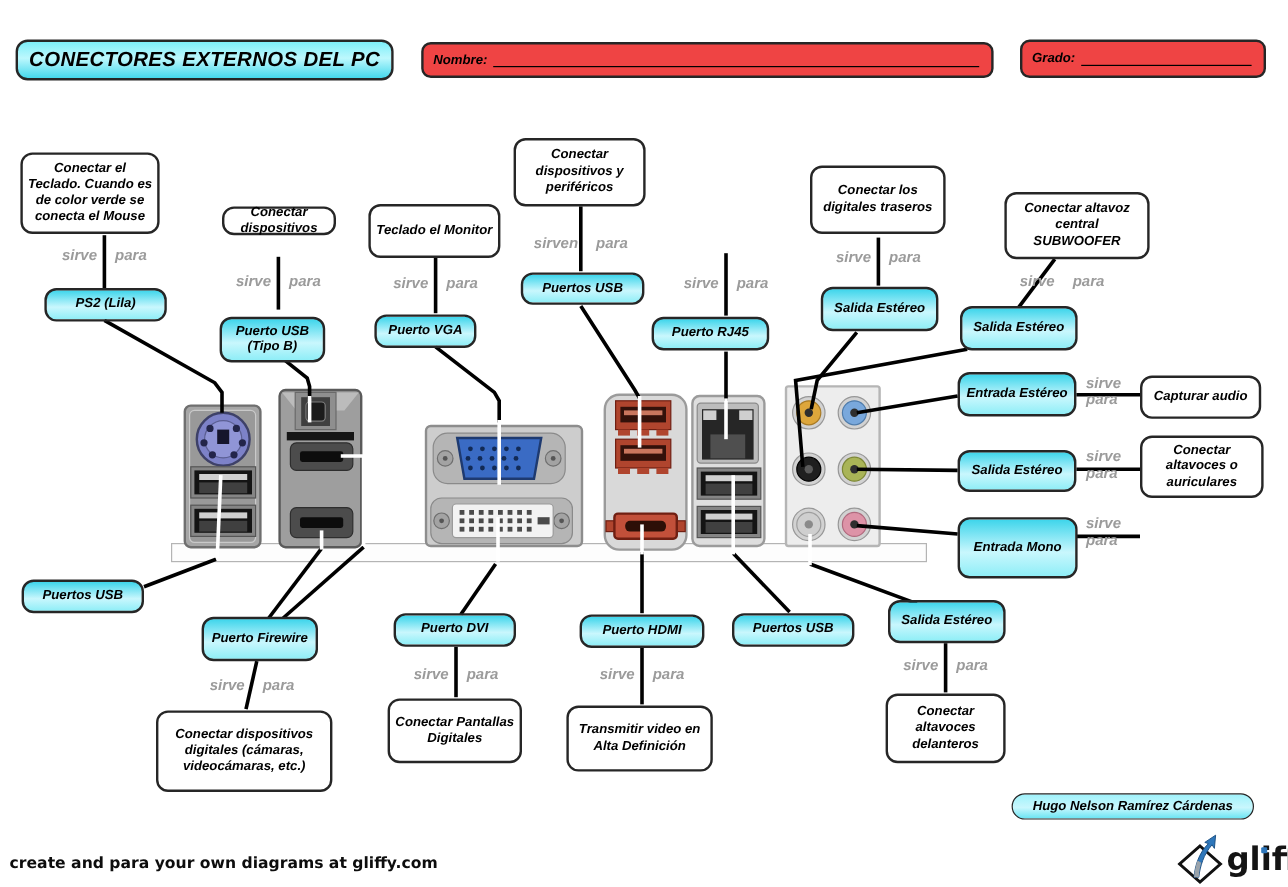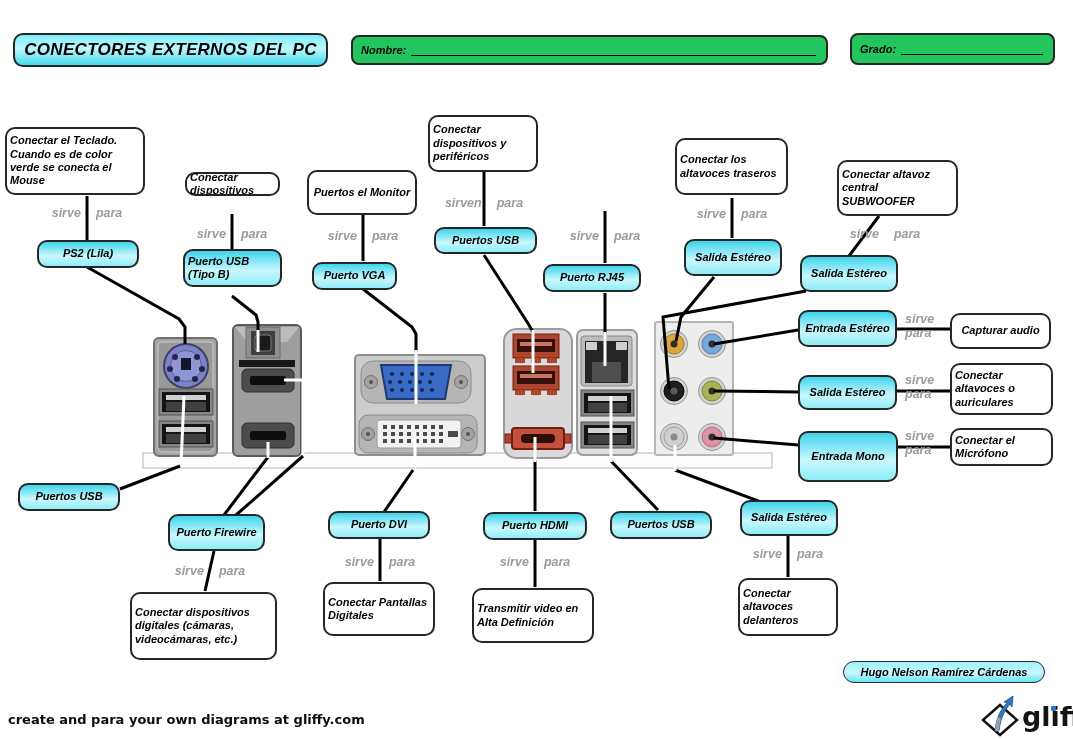--- a/index.html
+++ b/index.html
@@ -1,28 +1,28 @@
 <!DOCTYPE html>
 <html><head>
 <meta charset="utf-8">
 <style>
   html,body{margin:0;padding:0;background:#fff;}
   #canvas{position:relative;width:1073px;height:739px;background:#fff;overflow:hidden;
           font-family:"Liberation Sans",sans-serif;}
   .lines{position:absolute;left:0;top:0;z-index:1;}
   .note,.port{position:absolute;z-index:3;display:flex;align-items:center;justify-content:center;
-        text-align:left;font:italic bold 11px/1.22 "Liberation Sans",sans-serif;color:#000;
+        text-align:center;font:italic bold 11px/1.22 "Liberation Sans",sans-serif;color:#000;
         border:2px solid #262626;border-radius:10px;padding:4px 3px;box-sizing:border-box;}
   .note{background:#fff;}
   .port{background:linear-gradient(180deg,#3ed5eb 0%,#c9f7fd 58%,#8feef7 100%);}
   .sp{position:absolute;z-index:3;display:flex;justify-content:center;column-gap:15px;
       width:110px;font:italic bold 12.5px "Liberation Sans",sans-serif;color:#9b9b9b;}
   .spv{position:absolute;z-index:3;display:flex;flex-direction:column;line-height:15px;
       font:italic bold 12.5px "Liberation Sans",sans-serif;color:#9b9b9b;}
-  .hbox{position:absolute;z-index:3;display:flex;align-items:center;background:#22c55e;
+  .hbox{position:absolute;z-index:3;display:flex;align-items:center;background:#ef4444;
       border:2px solid #262626;border-radius:8px;box-sizing:border-box;padding:0 8px;
       font:italic bold 11px "Liberation Sans",sans-serif;color:#000;}
   .rule{flex:1;border-bottom:1.5px solid #000;height:11px;margin:0 2px 0 5px;}
   .title-box{position:absolute;z-index:3;display:flex;align-items:center;justify-content:center;
       background:linear-gradient(180deg,#7deef9 0%,#bdf8fd 45%,#45d8ec 100%);
       border:2px solid #262626;border-radius:10px;box-sizing:border-box;
       font:italic bold 17px "Liberation Sans",sans-serif;letter-spacing:.3px;color:#000;}
   .badge{position:absolute;z-index:3;display:flex;align-items:center;justify-content:center;
       background:linear-gradient(180deg,#9ff2fb 0%,#c9f7fd 55%,#6ae4f3 100%);
       border:1.5px solid #262626;border-radius:11px;box-sizing:border-box;
@@ -273,36 +273,35 @@
   <div class="title-box" style="left:13px;top:33px;width:315px;height:34px">CONECTORES EXTERNOS DEL PC</div>
   <div class="hbox" style="left:351px;top:35px;width:477px;height:30px">
     <span>Nombre:</span>
     <div class="rule"></div>
   </div>
   <div class="hbox" style="left:850px;top:33px;width:205px;height:32px">
     <span>Grado:</span>
     <div class="rule"></div>
   </div>
 
-  <div class="note" style="left:5px;top:127px;width:140px;height:68px">Conectar el Teclado. Cuando es de color verde se conecta el Mouse</div>
+  <div class="note" style="left:17px;top:127px;width:116px;height:68px">Conectar el Teclado. Cuando es de color verde se conecta el Mouse</div>
   <div class="note" style="left:185px;top:172px;width:95px;height:24px">Conectar dispositivos</div>
-  <div class="note" style="left:307px;top:170px;width:110px;height:45px">Puertos el Monitor</div>
+  <div class="note" style="left:307px;top:170px;width:110px;height:45px">Teclado el Monitor</div>
   <div class="note" style="left:428px;top:115px;width:110px;height:57px">Conectar dispositivos y periféricos</div>
-  <div class="note" style="left:675px;top:138px;width:113px;height:57px">Conectar los altavoces traseros</div>
+  <div class="note" style="left:675px;top:138px;width:113px;height:57px">Conectar los digitales traseros</div>
   <div class="note" style="left:837px;top:160px;width:121px;height:56px">Conectar altavoz central SUBWOOFER</div>
   <div class="note" style="left:950px;top:313px;width:101px;height:36px">Capturar audio</div>
   <div class="note" style="left:950px;top:363px;width:103px;height:52px">Conectar altavoces o auriculares</div>
-  <div class="note" style="left:950px;top:428px;width:103px;height:38px">Conectar el Micrófono</div>
   <div class="note" style="left:130px;top:592px;width:147px;height:68px">Conectar dispositivos digitales (cámaras, videocámaras, etc.)</div>
   <div class="note" style="left:323px;top:582px;width:112px;height:54px">Conectar Pantallas Digitales</div>
   <div class="note" style="left:472px;top:588px;width:122px;height:55px">Transmitir video en  Alta Definición</div>
   <div class="note" style="left:738px;top:578px;width:100px;height:58px">Conectar altavoces delanteros</div>
 
   <div class="port" style="left:37px;top:240px;width:102px;height:28px">PS2 (Lila)</div>
-  <div class="port" style="left:183px;top:249px;width:99px;height:38px">Puerto USB (Tipo B)</div>
+  <div class="port" style="left:183px;top:264px;width:88px;height:38px">Puerto USB (Tipo B)</div>
   <div class="port" style="left:312px;top:262px;width:85px;height:28px">Puerto VGA</div>
   <div class="port" style="left:434px;top:227px;width:103px;height:27px">Puertos USB</div>
   <div class="port" style="left:543px;top:264px;width:98px;height:28px">Puerto RJ45</div>
   <div class="port" style="left:684px;top:239px;width:98px;height:37px">Salida Estéreo</div>
   <div class="port" style="left:800px;top:255px;width:98px;height:37px">Salida Estéreo</div>
   <div class="port" style="left:798px;top:310px;width:99px;height:37px">Entrada Estéreo</div>
   <div class="port" style="left:798px;top:375px;width:99px;height:35px">Salida Estéreo</div>
   <div class="port" style="left:798px;top:431px;width:100px;height:51px">Entrada Mono</div>
   <div class="port" style="left:18px;top:483px;width:102px;height:28px">Puertos USB</div>
   <div class="port" style="left:168px;top:514px;width:97px;height:37px">Puerto Firewire</div>

